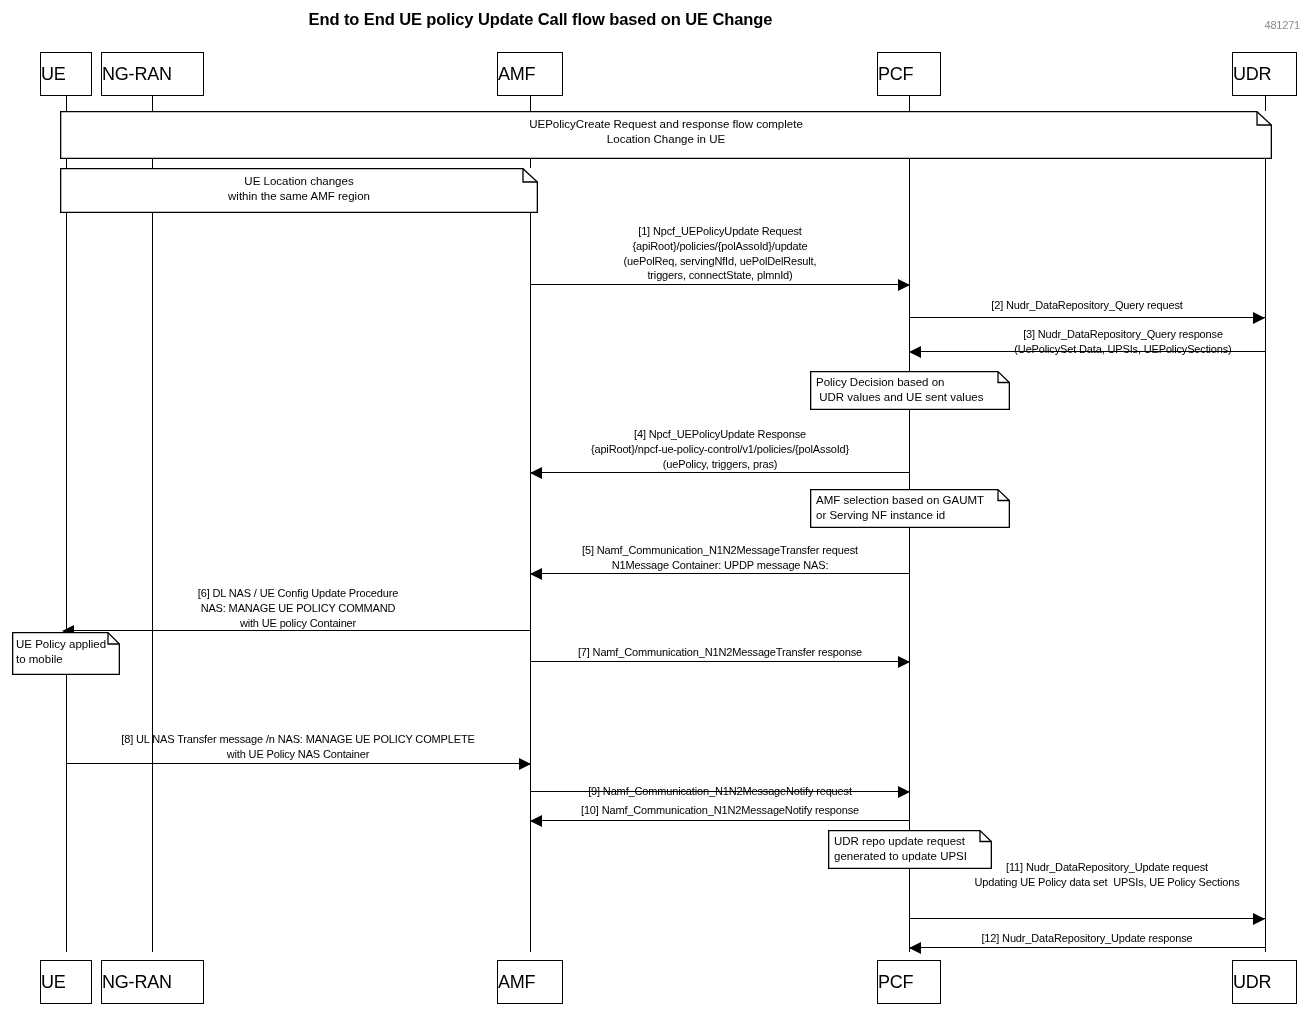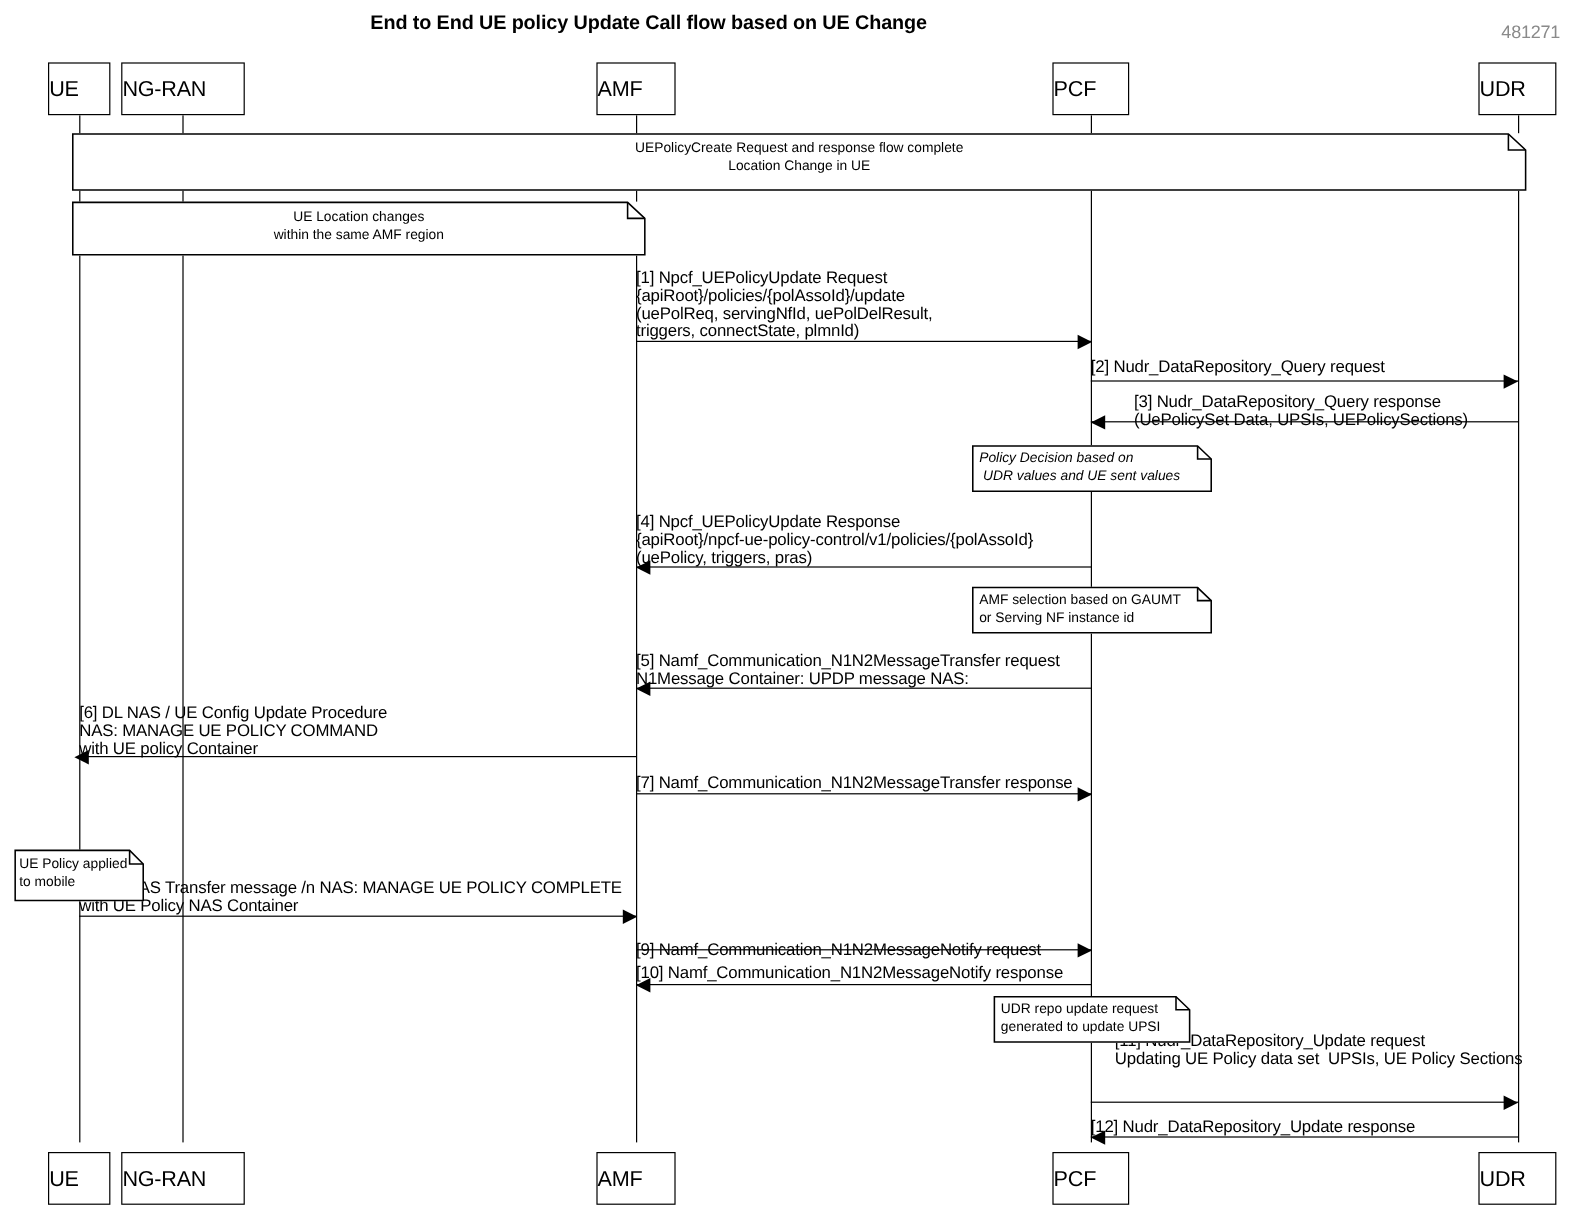--- a/index.html
+++ b/index.html
@@ -25,21 +25,21 @@
     width: 1081px;
     text-align: center;
     font-size: 16.5px;
     font-weight: bold;
     letter-spacing: -0.1px;
   }
   .doc-id {
     position: absolute;
     right: 14px;
     top: 19px;
-    font-size: 15px;
+    font-size: 11px;
     color: #8a8a8a;
     letter-spacing: -0.2px;
   }
   
   .lifeline {
     position: absolute;
     width: 1px;
     background: #000000;
   }
   .actor-box {
@@ -80,24 +80,24 @@
   .note svg { position: absolute; left: 0; top: 0; overflow: visible; }
   
   .msg-line {
     position: absolute;
     height: 1.3px;
     background: #000000;
     z-index: 2;
   }
   .msg-label {
     position: absolute;
-    font-size: 14px;
+    font-size: 11px;
     line-height: 14.8px;
     white-space: pre;
-    text-align: left;
+    text-align: center;
     z-index: 4;
     letter-spacing: -0.15px;
   }
   .arrow-head {
     position: absolute;
     width: 0;
     height: 0;
     z-index: 3;
   }
   .arrow-right {
@@ -184,21 +184,21 @@
 
   <div class="msg-label" style="left:909px; top:298px; width:356px;">[2] Nudr_DataRepository_Query request</div>
   <div class="msg-line" style="left:909px; top:317px; width:356px;"></div>
   <div class="arrow-head arrow-right" style="left:1253px; top:312px;"></div>
 
   <div class="msg-label" style="left:909px; top:327px; width:356px;margin-left:36px;">[3] Nudr_DataRepository_Query response
 (UePolicySet Data, UPSIs, UEPolicySections)</div>
   <div class="msg-line" style="left:909px; top:351px; width:356px;"></div>
   <div class="arrow-head arrow-left" style="left:909px; top:346px;"></div>
 
-  <div class="note" style="left:810px; top:371px; width:200px; height:23px;font-style:italic;">
+  <div class="note" style="left:810px; top:371px; width:200px; height:23px;">
     <svg width="200" height="39">
       <path d="M0.65,0.65 H188 L199.35,11.5 V38.35 H0.65 Z" fill="#ffffff" stroke="#000000" stroke-width="1.3"></path>
       <path d="M188,0.65 V11.5 H199.35" fill="none" stroke="#000000" stroke-width="1.3"></path>
     </svg>
     <div class="note-txt" style="top:4px;">Policy Decision based on
  UDR values and UE sent values</div>
   </div>
 
   <div class="msg-label" style="left:530px; top:427px; width:380px;">[4] Npcf_UEPolicyUpdate Response
 {apiRoot}/npcf-ue-policy-control/v1/policies/{polAssoId}
@@ -223,21 +223,21 @@
   <div class="msg-label" style="left:66px; top:586px; width:464px;">[6] DL NAS / UE Config Update Procedure
 NAS: MANAGE UE POLICY COMMAND
 with UE policy Container</div>
   <div class="msg-line" style="left:66px; top:630px; width:464px;"></div>
   <div class="arrow-head arrow-left" style="left:62px; top:625px;"></div>
 
   <div class="msg-label" style="left:530px; top:645px; width:380px;">[7] Namf_Communication_N1N2MessageTransfer response</div>
   <div class="msg-line" style="left:530px; top:661px; width:380px;"></div>
   <div class="arrow-head arrow-right" style="left:898px; top:656px;"></div>
 
-  <div class="note" style="left:12px; top:708px; width:108px; height:43px;">
+  <div class="note" style="left:12px; top:632px; width:108px; height:43px;">
     <svg width="108" height="43">
       <path d="M0.65,0.65 H96 L107.35,12 V42.35 H0.65 Z" fill="#ffffff" stroke="#000000" stroke-width="1.3"></path>
       <path d="M96,0.65 V12 H107.35" fill="none" stroke="#000000" stroke-width="1.3"></path>
     </svg>
     <div class="note-txt" style="top:5px; left:4px;">UE Policy applied
 to mobile</div>
   </div>
 
   <div class="msg-label" style="left:66px; top:732px; width:464px;">[8] UL NAS Transfer message /n NAS: MANAGE UE POLICY COMPLETE
 with UE Policy NAS Container</div>

